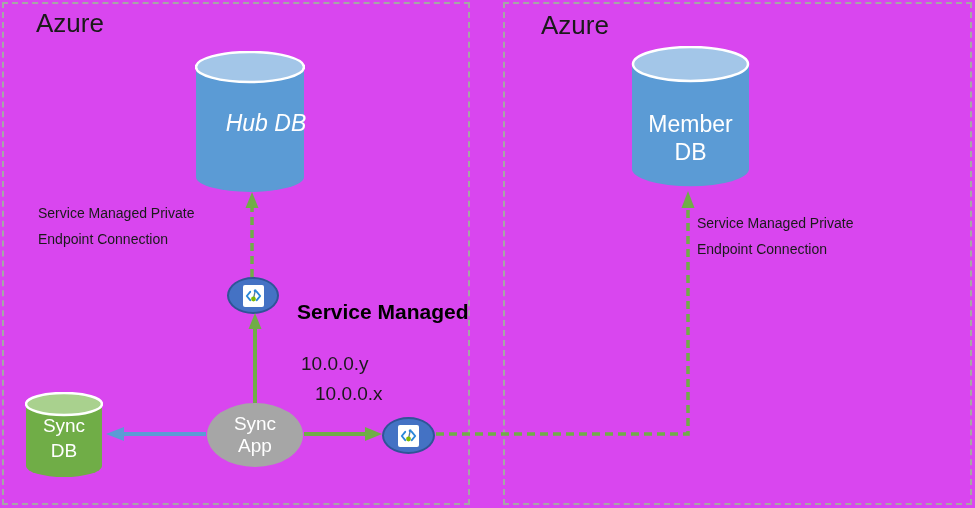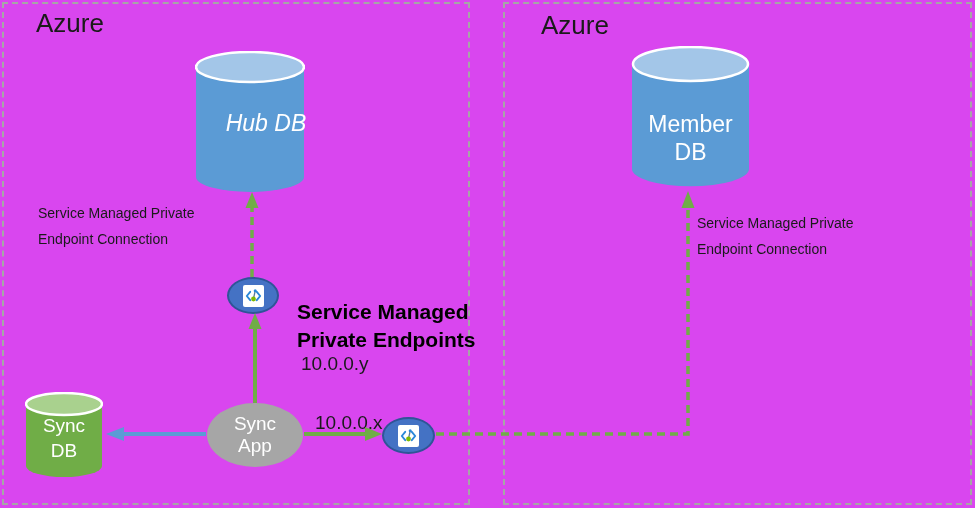--- a/index.html
+++ b/index.html
@@ -33,21 +33,21 @@
     display:flex;align-items:center;justify-content:center;
   }
   .endpoint-top{left:227px;top:277px;width:52px;height:37px;}
   .endpoint-right{left:382px;top:417px;width:53px;height:37px;}
   .note{position:absolute;font-size:14px;line-height:26px;color:#1a1a1a;white-space:nowrap;}
   .note-hub{left:38px;top:200px;}
   .note-member{left:697px;top:210px;}
   .note-bold{left:297px;top:298px;font-size:21px;line-height:28px;font-weight:bold;color:#000;}
   .ip{position:absolute;font-size:19px;color:#1a1a1a;white-space:nowrap;}
   .ip-y{left:265px;top:353px;margin-left:36px;}
-  .ip-x{left:315px;top:412px;}
+  .ip-x{left:315px;top:383px;}
   .overlay{position:absolute;left:0;top:0;pointer-events:none;}
 </style>
 </head>
 <body>
 
 <div class="canvas">
 
   <div class="region region-left"></div>
   <div class="region region-right"></div>
   <div class="azure-title left">Azure</div>
@@ -112,21 +112,20 @@
       <circle cx="10.5" cy="14" r="2.4" fill="#7FBA00"></circle>
     </svg>
   </div>
 
   <div class="note note-hub">
     <div>Service Managed Private</div>
     <div>Endpoint Connection</div>
   </div>
   <div class="note note-bold">
     <div>Service Managed</div>
-    <div>Private Endpoints</div>
   </div>
   <div class="ip ip-y">10.0.0.y</div>
   <div class="ip ip-x">10.0.0.x</div>
   <div class="note note-member">
     <div>Service Managed Private</div>
     <div>Endpoint Connection</div>
   </div>
 
   <svg class="overlay" width="975" height="508" viewBox="0 0 975 508">
 

